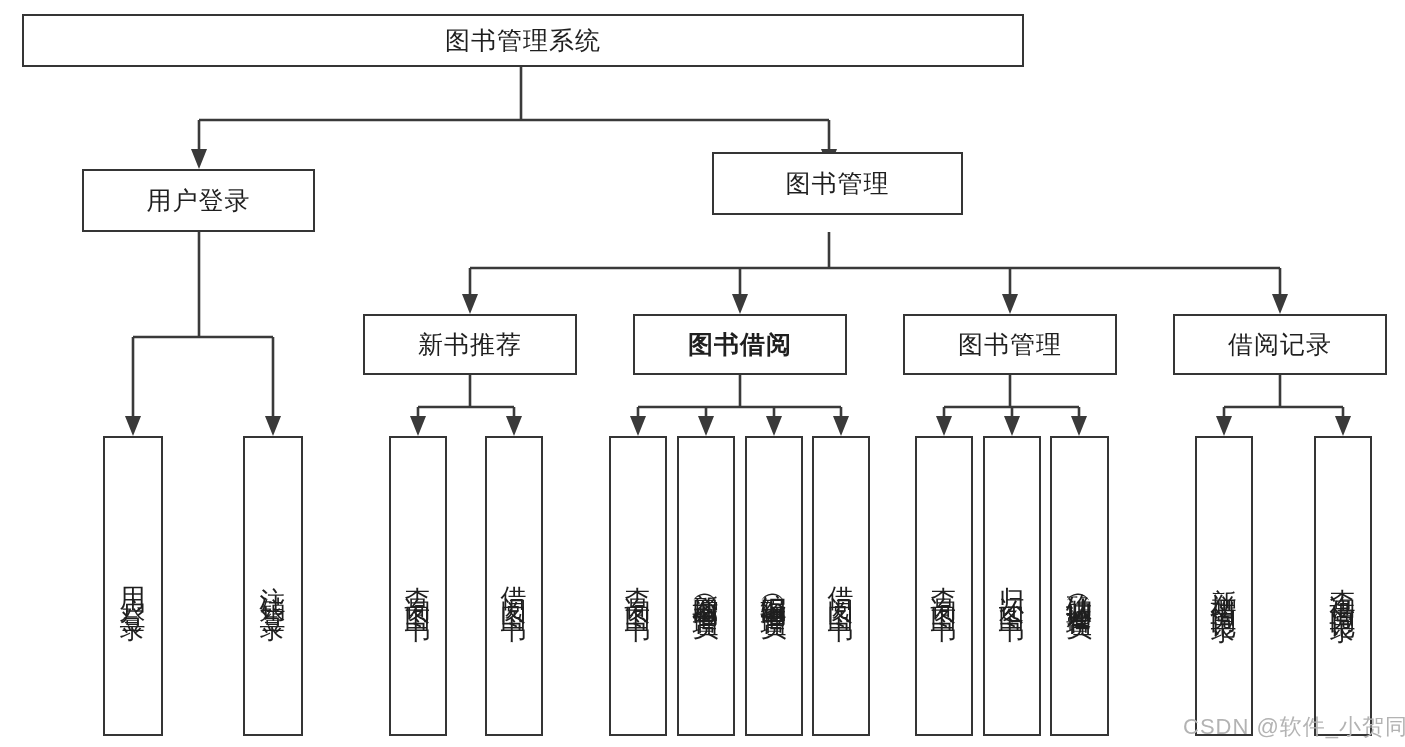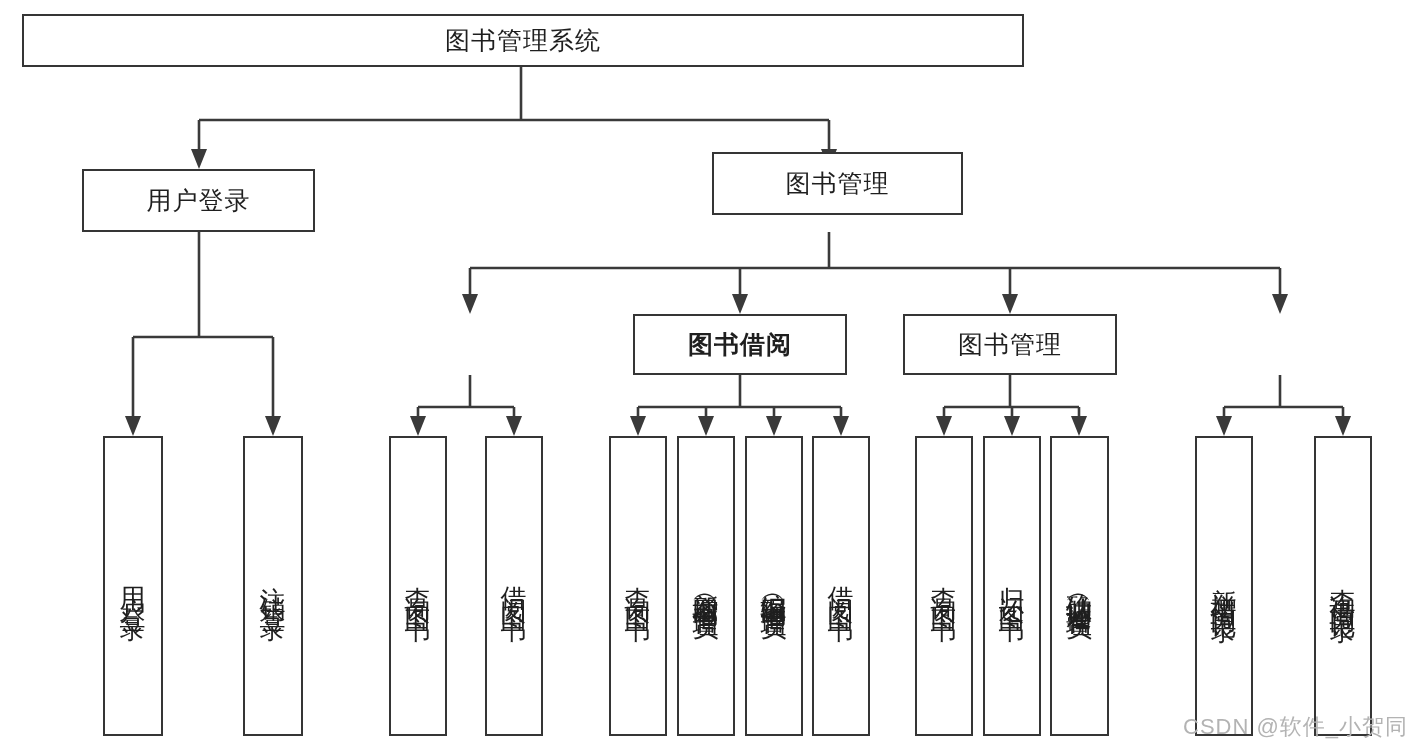--- a/index.html
+++ b/index.html
@@ -131,26 +131,32 @@
     <span class="hlabel">图书管理系统</span>
   </div>
 
   <div class="box n-userlogin">
     <span class="hlabel">用户登录</span>
   </div>
   <div class="box n-bookmgmt">
     <span class="hlabel">图书管理</span>
   </div>
 
+  <div class="box n-l3 n-newbook">
+    <span class="hlabel">新书推荐</span>
+  </div>
   <div class="box n-l3 n-borrow">
     <span class="hlabel">图书借阅</span>
   </div>
   <div class="box n-l3 n-current">
     <span class="hlabel">图书管理</span>
   </div>
+  <div class="box n-l3 n-records">
+    <span class="hlabel">借阅记录</span>
+  </div>
 
   <div class="box leaf lf1">
     <span class="vlabel v4">用户登录</span>
   </div>
   <div class="box leaf lf2">
     <span class="vlabel v4">注销登录</span>
   </div>
 
   <div class="box leaf lf3">
     <span class="vlabel v4">查询图书</span>

